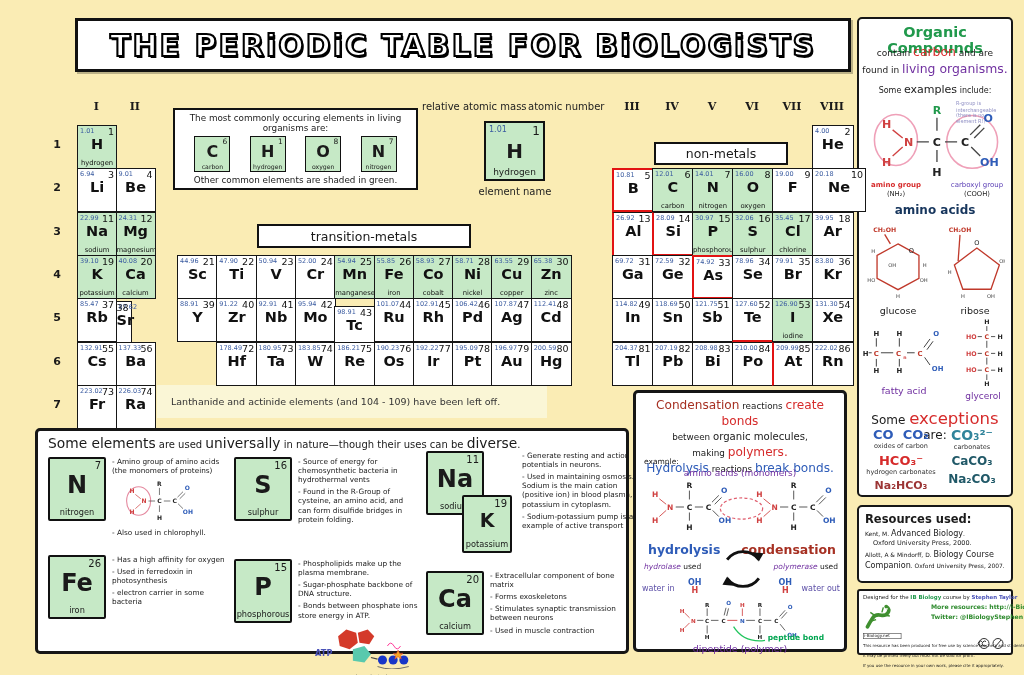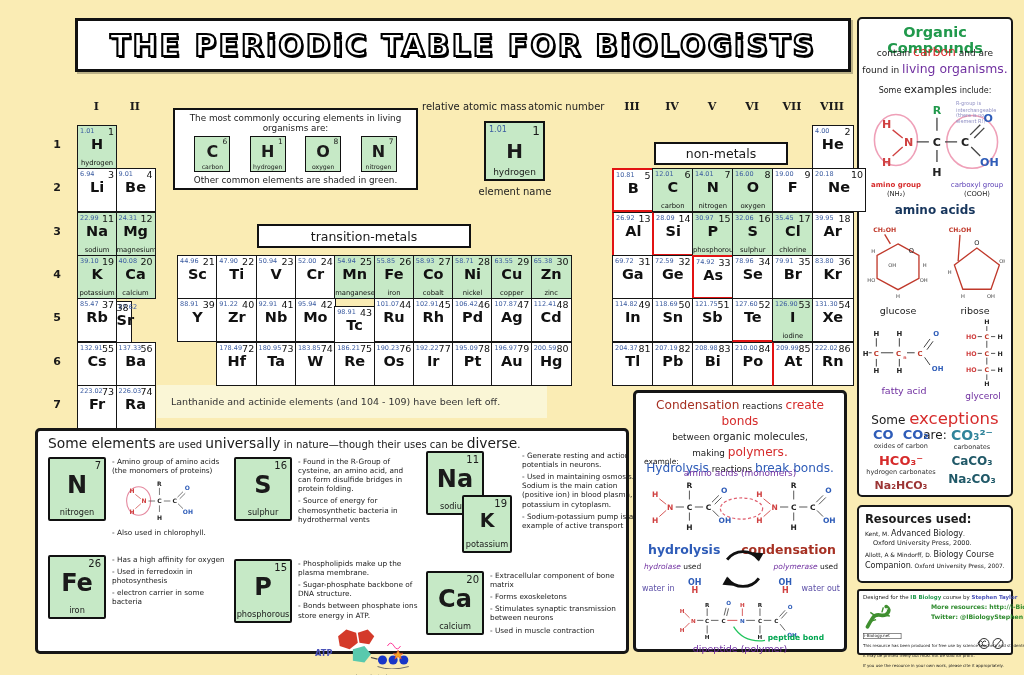--- a/index.html
+++ b/index.html
@@ -220,22 +220,22 @@
     </div>
   </div>
 
   <div class="ucard" style="left:196px;top:26px">
     <div class="utile">
         <span class="n">16</span>
         <span class="s">S</span>
         <span class="nm">sulphur</span>
       </div>
     <div class="ubullets" style="width:118px">
+        <div class="bullet">Source of energy for chemosynthetic bacteria in hydrothermal vents</div>
         <div class="bullet">Found in the R-Group of cysteine, an amino acid, and can form disulfide bridges in protein folding.</div>
-        <div class="bullet">Source of energy for chemosynthetic bacteria in hydrothermal vents</div>
       </div>
   </div>
 
   <div class="ucard" style="left:388px;top:20px">
     <div id="nak-tiles">
       <div class="utile na">
           <span class="n">11</span>
           <span class="s">Na</span>
           <span class="nm">sodium</span>
         </div>

